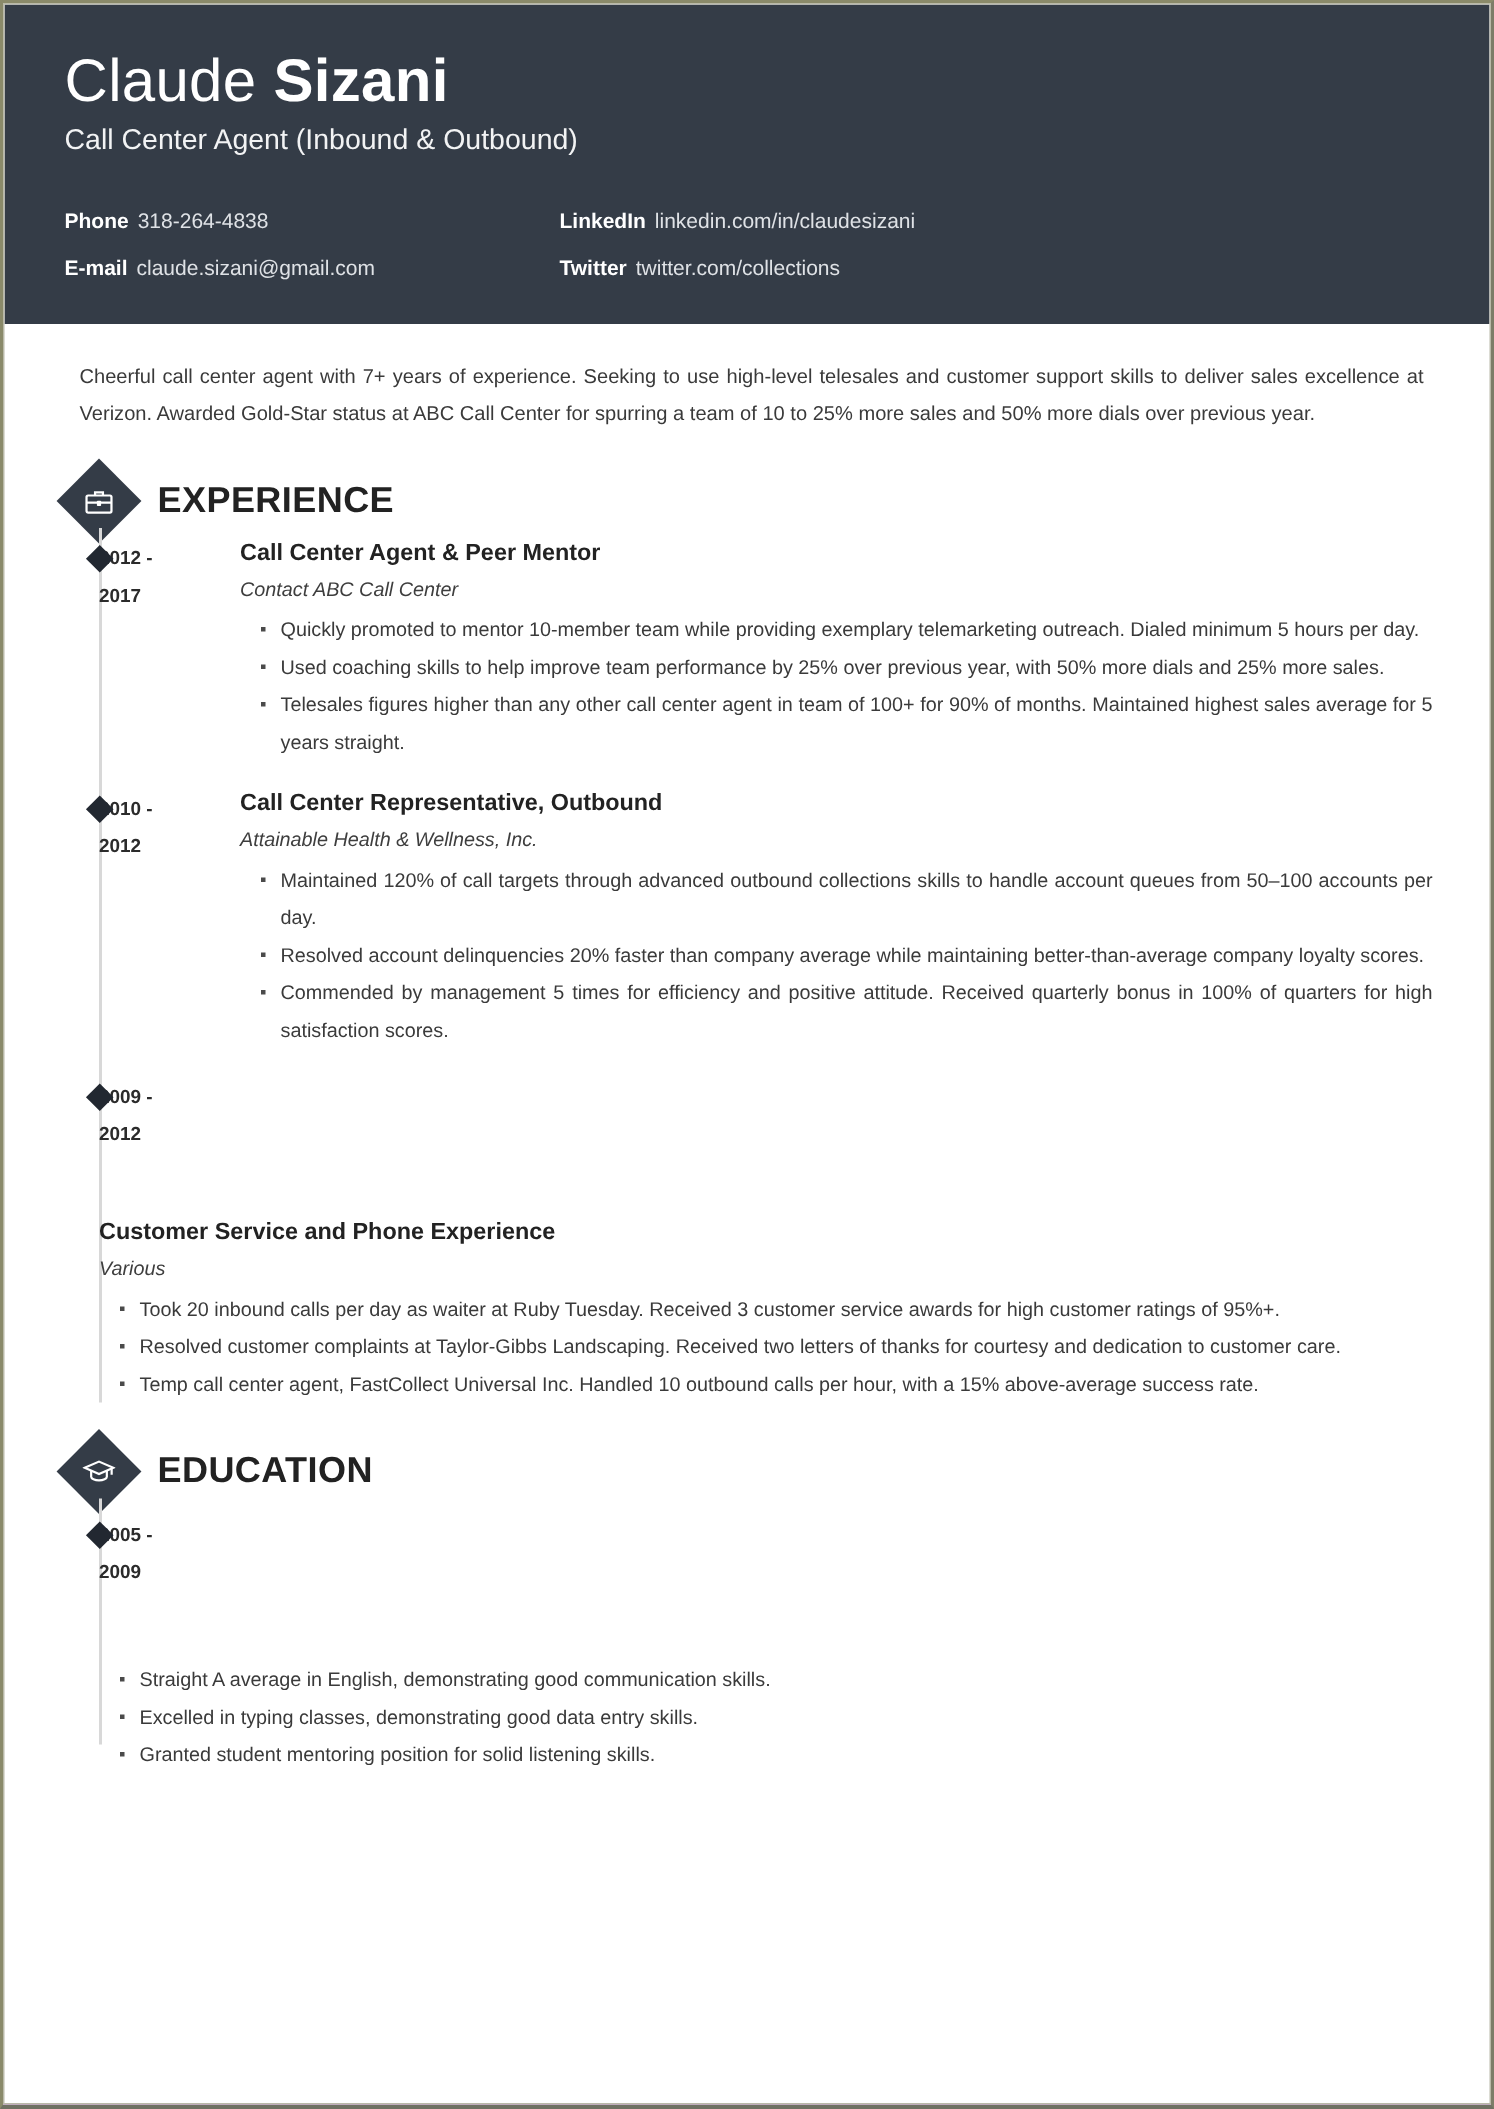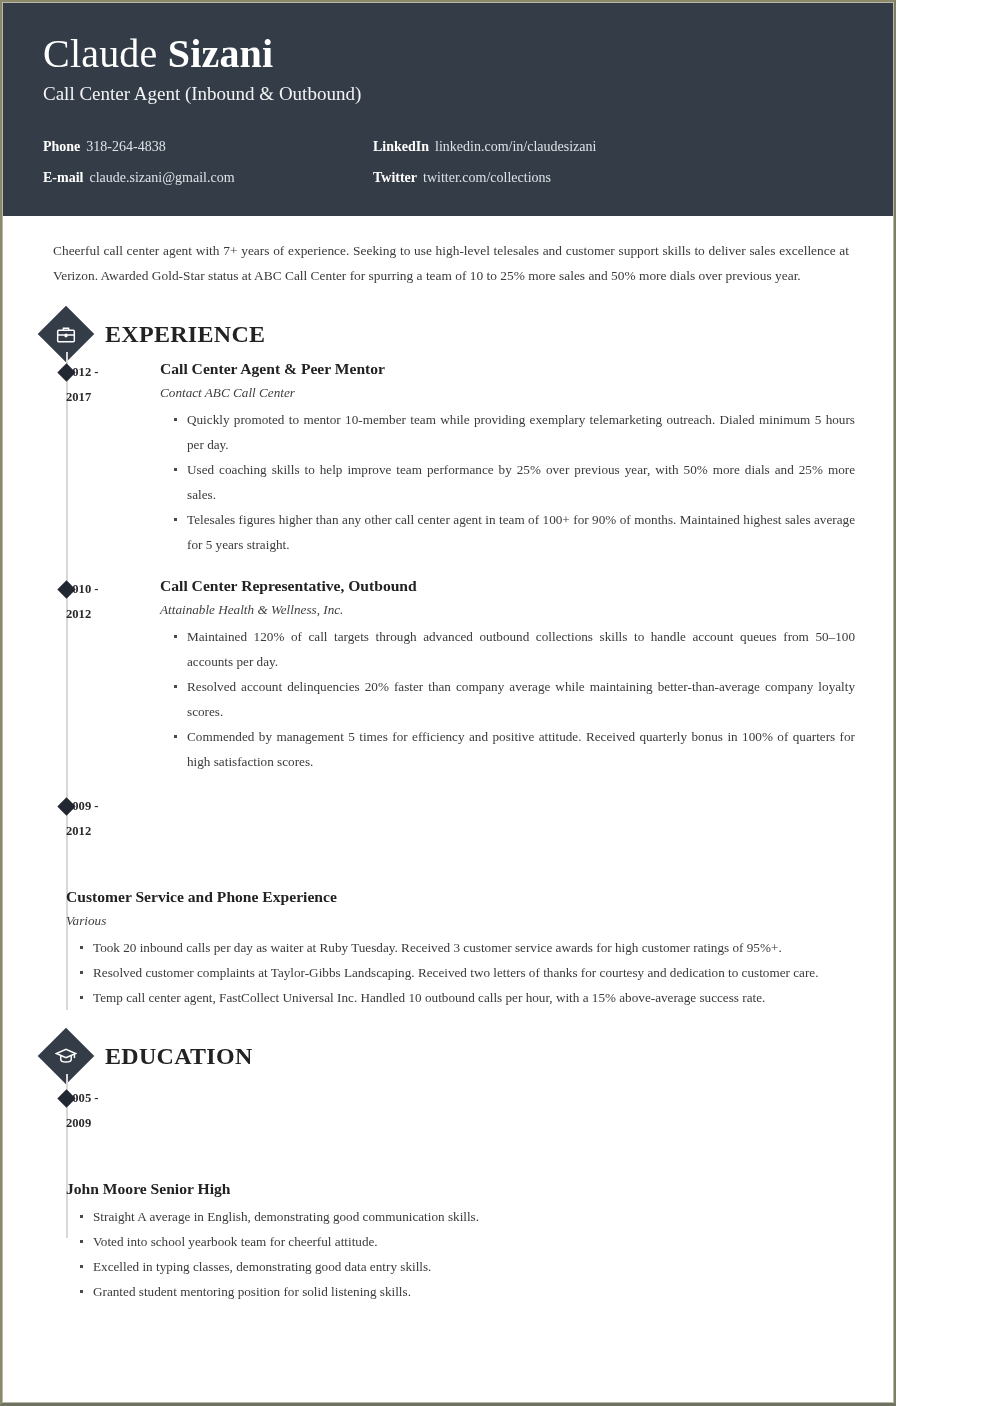--- a/index.html
+++ b/index.html
@@ -8,29 +8,28 @@
     width: 996px;
     height: 1406px;
     background: #ffffff;
     font-family: "Liberation Sans", sans-serif;
     -webkit-font-smoothing: antialiased;
   }
 
   
   #page {
     position: relative;
-    width: 896px;
+    width: 996px;
     height: 1406px;
     background: #f0abfc;
     border-top: 2px solid #8a8a6a;
     border-left: 2px solid #8a8a6a;
     border-right: 2px solid #7d7d68;
     border-bottom: 3px solid #6f7163;
     overflow: hidden;
-    font-family: Liberation Serif, serif;
   }
   #inner {
     position: relative;
     width: 100%;
     height: 100%;
     border: 1px solid #b9b9a8;
     background: #ffffff;
     overflow: hidden;
   }
 
@@ -305,24 +304,22 @@
     </div>
 
     <div class="timeline edu-timeline">
       <div class="tl-entry">
         <span class="tl-dot"></span>
         <div class="dates">
           <div>2005 -</div>
           <div>2009</div>
         </div>
         <div class="entry-main">
-          <div class="entry-title">John Moore Senior High</div>
           <ul class="bullets">
             <li class="nojustify">Straight A average in English, demonstrating good communication skills.</li>
-            <li class="nojustify">Voted into school yearbook team for cheerful attitude.</li>
             <li class="nojustify">Excelled in typing classes, demonstrating good data entry skills.</li>
             <li class="nojustify">Granted student mentoring position for solid listening skills.</li>
           </ul>
         </div>
       </div>
     </div>
 
   </div>
 </div>
 </div>

